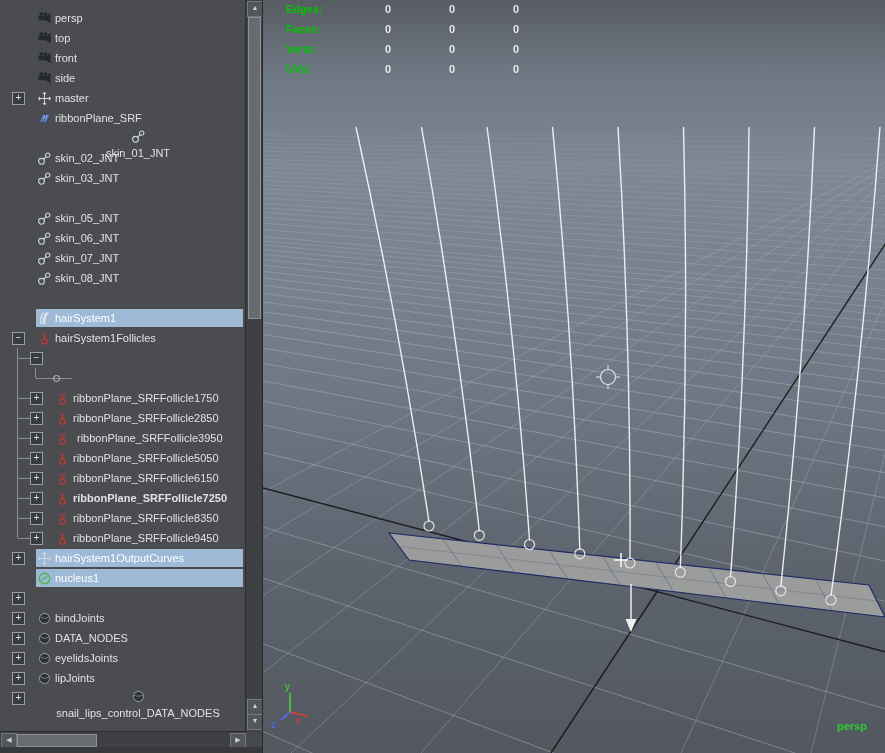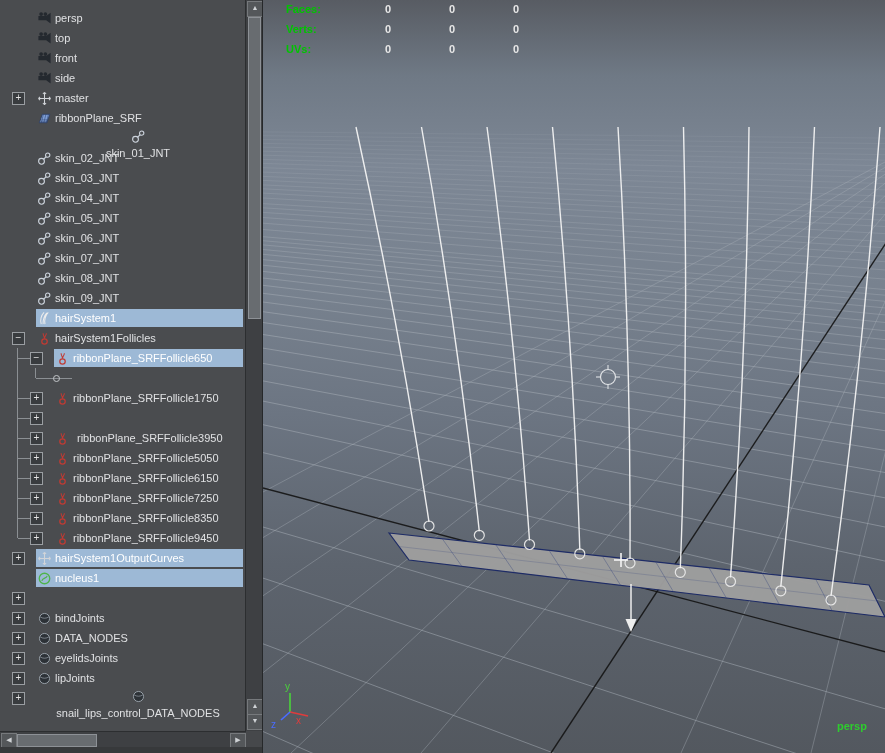--- a/index.html
+++ b/index.html
@@ -151,32 +151,20 @@
             <span class="icon">
               <svg viewBox="0 0 16 16">
                 <circle cx="4.8" cy="11" r="3.1" fill="none" stroke="#ccd3dc" stroke-width="1.2"></circle>
                 <circle cx="11.4" cy="4.4" r="2.3" fill="none" stroke="#ccd3dc" stroke-width="1.2"></circle>
                 <path d="M7 8.8l2.5-2.5" stroke="#ccd3dc" stroke-width="1.2"></path>
               </svg>
             </span>
             <span class="lbl">skin_03_JNT</span>
           </span>
         </div>
-        <div class="row" style="top: 188px;">
-          <span class="rowbody" style="left: 36px;">
-            <span class="icon">
-              <svg viewBox="0 0 16 16">
-                <circle cx="4.8" cy="11" r="3.1" fill="none" stroke="#ccd3dc" stroke-width="1.2"></circle>
-                <circle cx="11.4" cy="4.4" r="2.3" fill="none" stroke="#ccd3dc" stroke-width="1.2"></circle>
-                <path d="M7 8.8l2.5-2.5" stroke="#ccd3dc" stroke-width="1.2"></path>
-              </svg>
-            </span>
-            <span class="lbl">skin_04_JNT</span>
-          </span>
-        </div>
         <div class="row" style="top: 208px;">
           <span class="rowbody" style="left: 36px;">
             <span class="icon">
               <svg viewBox="0 0 16 16">
                 <circle cx="4.8" cy="11" r="3.1" fill="none" stroke="#ccd3dc" stroke-width="1.2"></circle>
                 <circle cx="11.4" cy="4.4" r="2.3" fill="none" stroke="#ccd3dc" stroke-width="1.2"></circle>
                 <path d="M7 8.8l2.5-2.5" stroke="#ccd3dc" stroke-width="1.2"></path>
               </svg>
             </span>
             <span class="lbl">skin_05_JNT</span>
@@ -209,32 +197,20 @@
         <div class="row" style="top: 268px;">
           <span class="rowbody" style="left: 36px;">
             <span class="icon">
               <svg viewBox="0 0 16 16">
                 <circle cx="4.8" cy="11" r="3.1" fill="none" stroke="#ccd3dc" stroke-width="1.2"></circle>
                 <circle cx="11.4" cy="4.4" r="2.3" fill="none" stroke="#ccd3dc" stroke-width="1.2"></circle>
                 <path d="M7 8.8l2.5-2.5" stroke="#ccd3dc" stroke-width="1.2"></path>
               </svg>
             </span>
             <span class="lbl">skin_08_JNT</span>
-          </span>
-        </div>
-        <div class="row" style="top: 288px;">
-          <span class="rowbody" style="left: 36px;">
-            <span class="icon">
-              <svg viewBox="0 0 16 16">
-                <circle cx="4.8" cy="11" r="3.1" fill="none" stroke="#ccd3dc" stroke-width="1.2"></circle>
-                <circle cx="11.4" cy="4.4" r="2.3" fill="none" stroke="#ccd3dc" stroke-width="1.2"></circle>
-                <path d="M7 8.8l2.5-2.5" stroke="#ccd3dc" stroke-width="1.2"></path>
-              </svg>
-            </span>
-            <span class="lbl">skin_09_JNT</span>
           </span>
         </div>
         <div class="row sel" style="top: 308px;">
           <span class="rowbody" style="left: 36px;">
             <span class="icon">
               <svg viewBox="0 0 16 16">
                 <path d="M4.5 14C3 10 4.5 4.5 7.5 1.5M8.5 14c-1-4 .5-9.5 3.5-12.5M6.5 14c-.5-4 1.5-9.5 4-12" stroke="#ececec" stroke-width="1.1" fill="none"></path>
               </svg>
             </span>
             <span class="lbl">hairSystem1</span>
@@ -247,44 +223,44 @@
               <svg viewBox="0 0 16 16">
                 <circle cx="8" cy="11.2" r="2.9" fill="none" stroke="#c23a32" stroke-width="1.3"></circle>
                 <path d="M8 8.3C8 5.5 6.5 5 6.5 2.5M8 8.3c0-3 2-3.5 2-6" stroke="#c23a32" stroke-width="1.1" fill="none"></path>
               </svg>
             </span>
             <span class="lbl">hairSystem1Follicles</span>
           </span>
         </div>
         <div class="row sel" style="top: 348px;">
           <span class="expand" style="left: 30px;">−</span>
+        </div>
+        <div class="row" style="top: 388px;">
+          <span class="expand" style="left: 30px;">+</span>
           <span class="rowbody" style="left: 54px;">
             <span class="icon">
               <svg viewBox="0 0 16 16">
                 <circle cx="8" cy="11.2" r="2.9" fill="none" stroke="#c23a32" stroke-width="1.3"></circle>
                 <path d="M8 8.3C8 5.5 6.5 5 6.5 2.5M8 8.3c0-3 2-3.5 2-6" stroke="#c23a32" stroke-width="1.1" fill="none"></path>
               </svg>
             </span>
-            <span class="lbl">ribbonPlane_SRFFollicle650</span>
-          </span>
-        </div>
-        <div class="row" style="top: 388px;">
+            <span class="lbl">ribbonPlane_SRFFollicle1750</span>
+          </span>
+        </div>
+        <div class="row" style="top: 408px;">
           <span class="expand" style="left: 30px;">+</span>
           <span class="rowbody" style="left: 54px;">
             <span class="icon">
               <svg viewBox="0 0 16 16">
                 <circle cx="8" cy="11.2" r="2.9" fill="none" stroke="#c23a32" stroke-width="1.3"></circle>
                 <path d="M8 8.3C8 5.5 6.5 5 6.5 2.5M8 8.3c0-3 2-3.5 2-6" stroke="#c23a32" stroke-width="1.1" fill="none"></path>
               </svg>
             </span>
-            <span class="lbl">ribbonPlane_SRFFollicle1750</span>
-          </span>
-        </div>
-        <div class="row" style="top: 408px;">
-          <span class="expand" style="left: 30px;">+</span>
+            <span class="lbl">ribbonPlane_SRFFollicle2850</span>
+          </span>
         </div>
         <div class="row" style="top: 428px;">
           <span class="expand" style="left: 30px;">+</span>
           <span class="rowbody" style="left: 54px; gap: 7px;">
             <span class="icon">
               <svg viewBox="0 0 16 16">
                 <circle cx="8" cy="11.2" r="2.9" fill="none" stroke="#c23a32" stroke-width="1.3"></circle>
                 <path d="M8 8.3C8 5.5 6.5 5 6.5 2.5M8 8.3c0-3 2-3.5 2-6" stroke="#c23a32" stroke-width="1.1" fill="none"></path>
               </svg>
             </span>
@@ -310,21 +286,21 @@
               <svg viewBox="0 0 16 16">
                 <circle cx="8" cy="11.2" r="2.9" fill="none" stroke="#c23a32" stroke-width="1.3"></circle>
                 <path d="M8 8.3C8 5.5 6.5 5 6.5 2.5M8 8.3c0-3 2-3.5 2-6" stroke="#c23a32" stroke-width="1.1" fill="none"></path>
               </svg>
             </span>
             <span class="lbl">ribbonPlane_SRFFollicle6150</span>
           </span>
         </div>
         <div class="row" style="top: 488px;">
           <span class="expand" style="left: 30px;">+</span>
-          <span class="rowbody" style="left: 54px;">
+          <span class="rowbody" style="left: 54px; font-weight: bold;">
             <span class="icon">
               <svg viewBox="0 0 16 16">
                 <circle cx="8" cy="11.2" r="2.9" fill="none" stroke="#c23a32" stroke-width="1.3"></circle>
                 <path d="M8 8.3C8 5.5 6.5 5 6.5 2.5M8 8.3c0-3 2-3.5 2-6" stroke="#c23a32" stroke-width="1.1" fill="none"></path>
               </svg>
             </span>
             <span class="lbl">ribbonPlane_SRFFollicle7250</span>
           </span>
         </div>
         <div class="row" style="top: 508px;">
@@ -589,20 +565,21 @@
         <g>
           <line x1="27" y1="712" x2="27" y2="693" stroke="#4ad43a" stroke-width="1.6"></line>
           <line x1="27" y1="712" x2="45" y2="716" stroke="#e03c3c" stroke-width="1.6"></line>
           <line x1="27" y1="712" x2="18" y2="720" stroke="#4a6cff" stroke-width="1.6"></line>
           <text x="22" y="690" fill="#4ad43a" font-size="10">y</text>
           <text x="33" y="724" fill="#e03c3c" font-size="10">x</text>
           <text x="8" y="728" fill="#4a6cff" font-size="10">z</text>
         </g>
       </svg>
     <div class="hud" id="hud">
+        <div class="hud-row"><span class="hud-label">Edges:</span><span class="hud-val" style="width: 45px;">0</span><span class="hud-val" style="width: 64px;">0</span><span class="hud-val" style="width: 64px;">0</span></div>
         <div class="hud-row"><span class="hud-label">Faces:</span><span class="hud-val" style="width: 45px;">0</span><span class="hud-val" style="width: 64px;">0</span><span class="hud-val" style="width: 64px;">0</span></div>
         <div class="hud-row"><span class="hud-label">Verts:</span><span class="hud-val" style="width: 45px;">0</span><span class="hud-val" style="width: 64px;">0</span><span class="hud-val" style="width: 64px;">0</span></div>
         <div class="hud-row"><span class="hud-label">UVs:</span><span class="hud-val" style="width: 45px;">0</span><span class="hud-val" style="width: 64px;">0</span><span class="hud-val" style="width: 64px;">0</span></div>
       </div>
     <div class="persp">persp</div>
   </div>
 
 </div>
 
 </body></html>

